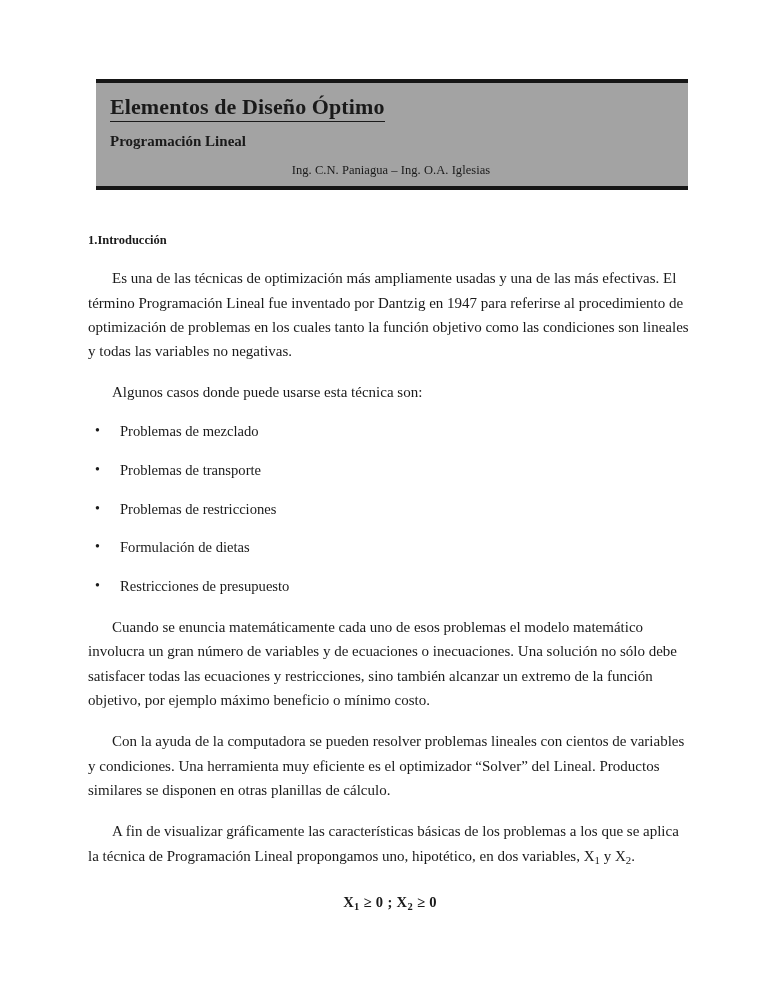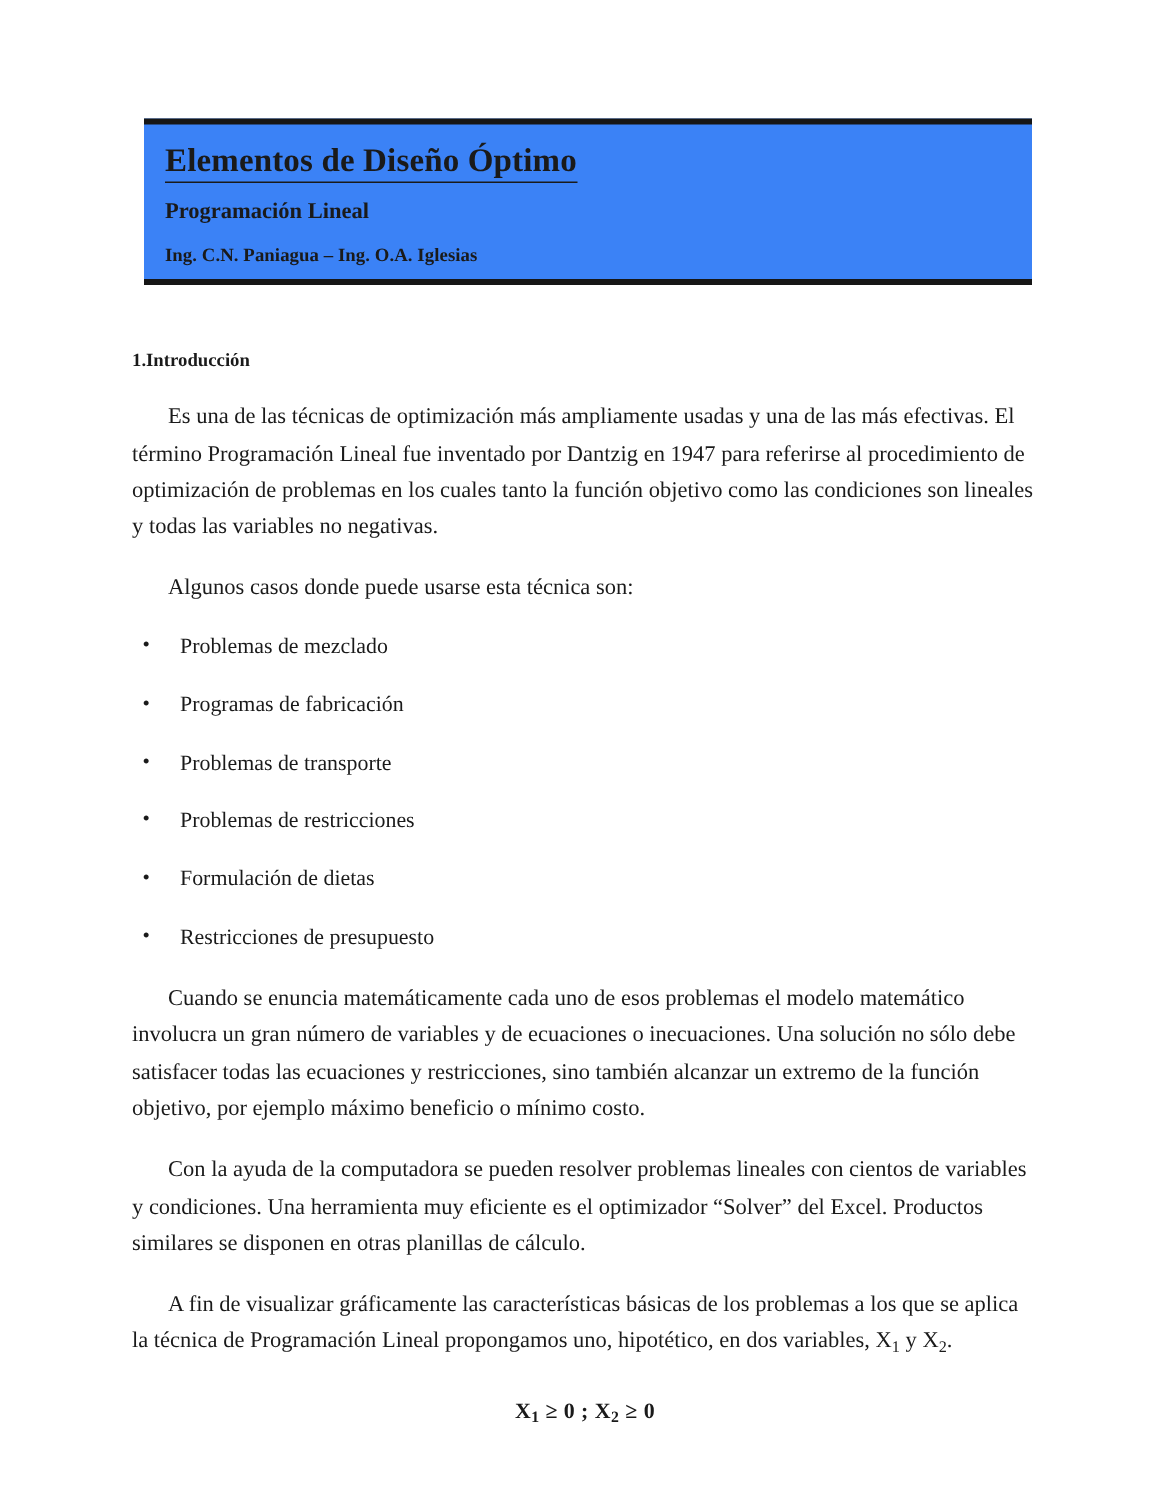--- a/index.html
+++ b/index.html
@@ -23,21 +23,21 @@
     background: #ffffff;
     box-sizing: border-box;
   }
 
   
   .header-box {
     position: absolute;
     left: 96px;
     top: 79px;
     width: 592px;
-    background: #3b82f6;
+    background: #a3a3a3;
     border-top: 4px solid #161616;
     border-bottom: 4px solid #161616;
     box-sizing: border-box;
     padding: 11px 14px 8px 14px;
   }
   .doc-title {
     font-size: 22px;
     font-weight: bold;
     letter-spacing: 0.1px;
     line-height: 1.18;
@@ -47,22 +47,22 @@
     padding-bottom: 1px;
   }
   .doc-subtitle {
     font-size: 15px;
     font-weight: bold;
     line-height: 1.2;
     margin: 7px 0 3px 0;
   }
   .doc-authors {
     font-size: 12.5px;
-    font-weight: bold;
-    text-align: left;
+    font-weight: normal;
+    text-align: center;
     margin: 13px 2px 0 0;
     letter-spacing: 0.05px;
   }
 
   
   .content {
     position: absolute;
     left: 88px;
     top: 232px;
     width: 604px;
@@ -134,30 +134,29 @@
   <div class="content">
 
     <div class="section-heading">1.Introducción</div>
 
     <p class="para">Es una de las técnicas de optimización más ampliamente usadas y una de las más efectivas. El término Programación Lineal fue inventado por Dantzig en 1947 para referirse al procedimiento de optimización de problemas en los cuales tanto la función objetivo como las condiciones son lineales y todas las variables no negativas.</p>
 
     <p class="para tight">Algunos casos donde puede usarse esta técnica son:</p>
 
     <ul class="bullets">
       <li>Problemas de mezclado</li>
-      <li>Programas de fabricación</li>
       <li>Problemas de transporte</li>
       <li>Problemas de restricciones</li>
       <li>Formulación de dietas</li>
       <li>Restricciones de presupuesto</li>
     </ul>
 
     <p class="para">Cuando se enuncia matemáticamente cada uno de esos problemas el modelo matemático involucra un gran número de variables y de ecuaciones o inecuaciones. Una solución no sólo debe satisfacer todas las ecuaciones y restricciones, sino también alcanzar un extremo de la función objetivo, por ejemplo máximo beneficio o mínimo costo.</p>
 
-    <p class="para">Con la ayuda de la computadora se pueden resolver problemas lineales con cientos de variables y condiciones. Una herramienta muy eficiente es el optimizador “Solver” del Excel. Productos similares se disponen en otras planillas de cálculo.</p>
+    <p class="para">Con la ayuda de la computadora se pueden resolver problemas lineales con cientos de variables y condiciones. Una herramienta muy eficiente es el optimizador “Solver” del Lineal. Productos similares se disponen en otras planillas de cálculo.</p>
 
     <p class="para"><span>A fin de visualizar gráficamente las características básicas de los problemas a los que se aplica la técnica de Programación Lineal propongamos uno, hipotético, en dos variables, X</span><sub>1</sub><span> y X</span><sub>2</sub><span>.</span></p>
 
 
     <div class="formula"><span>X</span><sub>1</sub><span> ≥ 0 ; </span><span>X</span><sub>2</sub><span> ≥ 0</span></div>
 
   </div>
 </div>
 
 </body></html>

